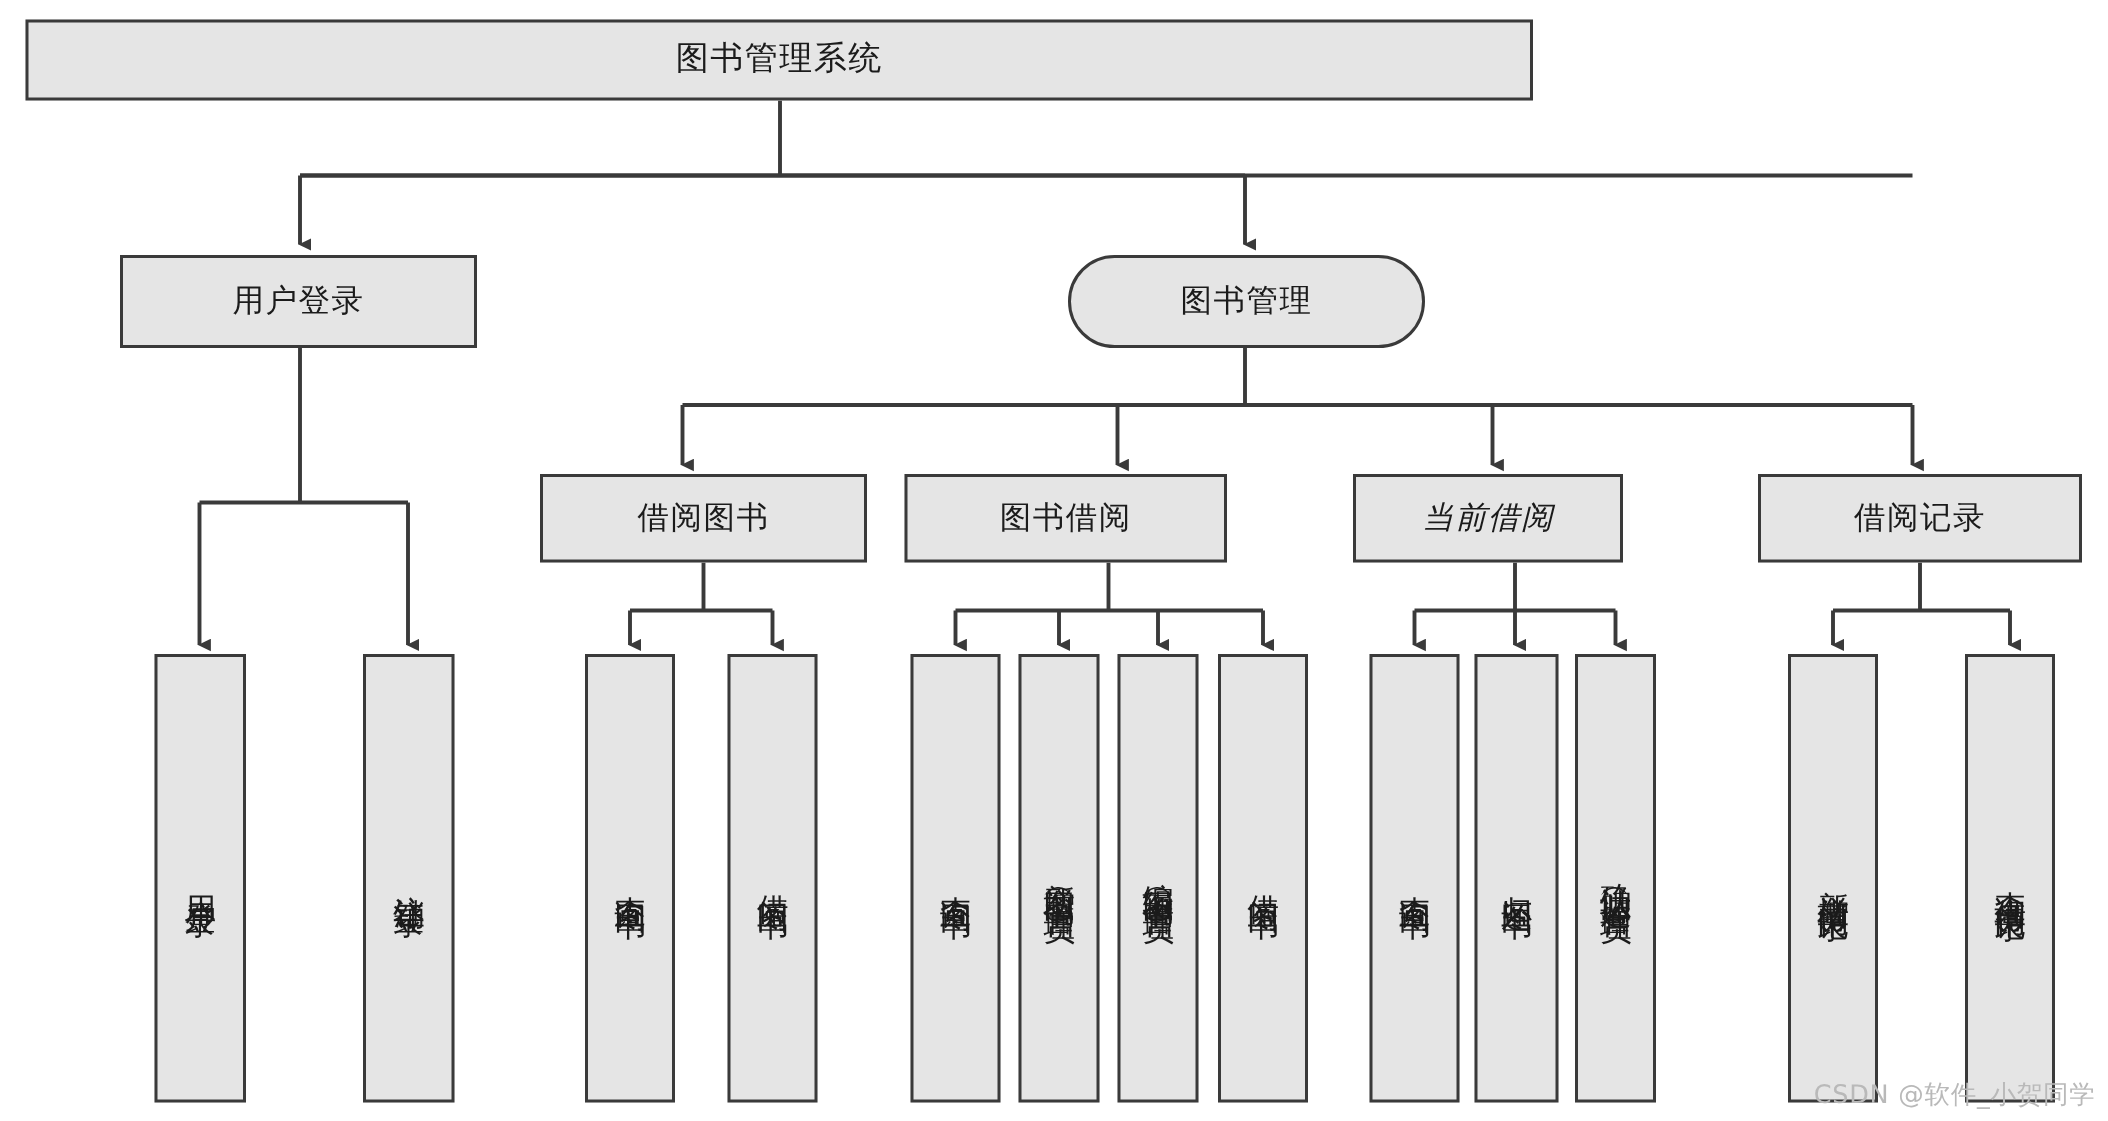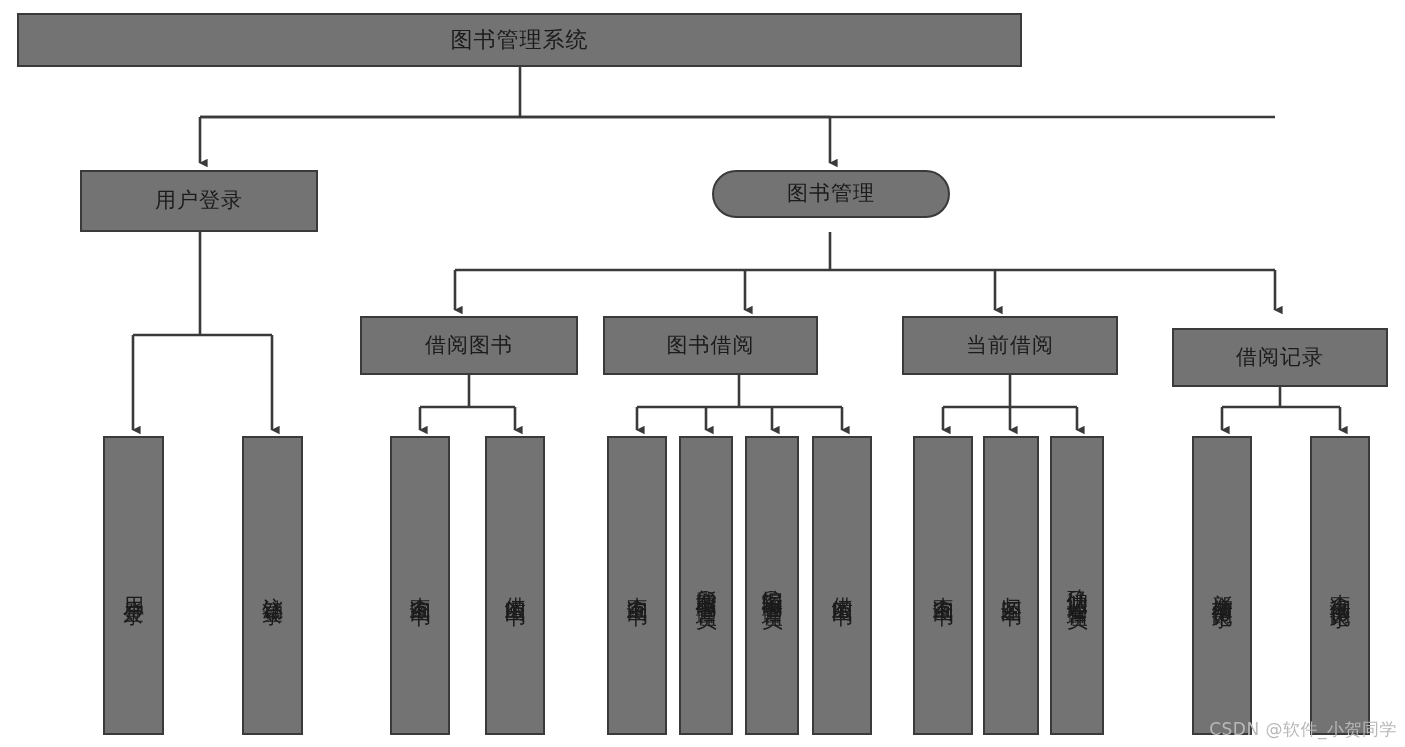--- a/index.html
+++ b/index.html
@@ -22,21 +22,21 @@
     position: absolute;
     left: 0;
     top: 0;
     width: 1405px;
     height: 747px;
   }
   .node {
     position: absolute;
     box-sizing: border-box;
     border: 2.5px solid #3a3a3a;
-    background: #737373;
+    background: #e5e5e5;
     color: #1b1b1b;
     display: flex;
     align-items: center;
     justify-content: center;
     z-index: 2;
   }
   .node.horiz {
     font-size: 21px;
     letter-spacing: 1px;
     line-height: 1.2;
@@ -126,34 +126,34 @@
     </g>
   </svg>
 
   <div class="node horiz root" style="left:17px; top:13px; width:1005px; height:54px;">
     <span>图书管理系统</span>
   </div>
 
   <div class="node horiz" style="left:80px; top:170px; width:238px; height:62px;">
     <span>用户登录</span>
   </div>
-  <div class="node horiz" style="left:712px; top:170px; width:238px; height:48px;border-radius:31px;">
+  <div class="node horiz" style="left:712px; top:170px; width:238px; height:62px;border-radius:31px;">
     <span>图书管理</span>
   </div>
 
   <div class="node horiz" style="left:360px; top:316px; width:218px; height:59px;">
     <span>借阅图书</span>
   </div>
   <div class="node horiz" style="left:603px; top:316px; width:215px; height:59px;">
     <span>图书借阅</span>
   </div>
-  <div class="node horiz" style="left:902px; top:316px; width:216px; height:59px;">
+  <div class="node horiz" style="left:902px; top:316px; width:180px; height:59px;font-style:italic;">
     <span>当前借阅</span>
   </div>
-  <div class="node horiz" style="left:1172px; top:316px; width:216px; height:59px;margin-top:12px;">
+  <div class="node horiz" style="left:1172px; top:316px; width:216px; height:59px;">
     <span>借阅记录</span>
   </div>
 
   <div class="node vert" style="left:103px; top:436px; width:61px; height:299px;">
     <span class="vtext">用户登录</span>
   </div>
   <div class="node vert" style="left:242px; top:436px; width:61px; height:299px;">
     <span class="vtext">注销登录</span>
   </div>
 

